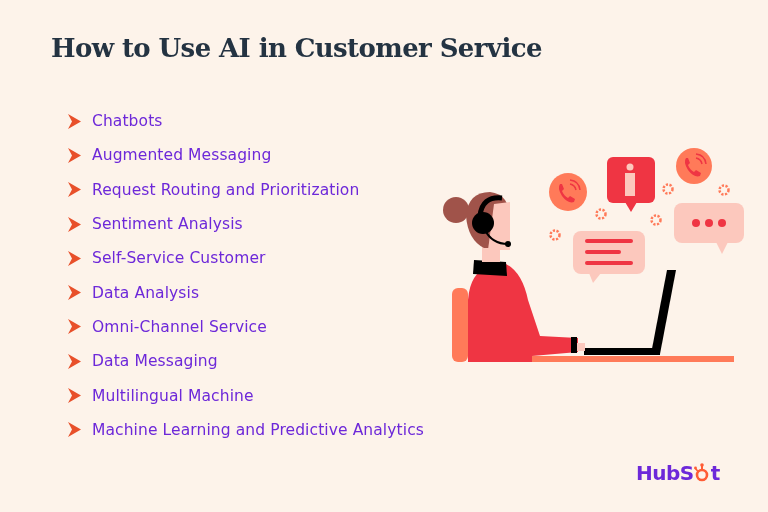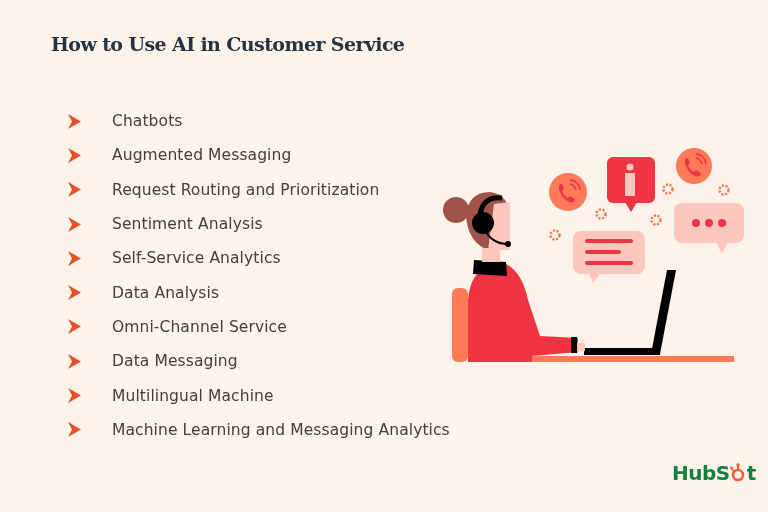--- a/index.html
+++ b/index.html
@@ -7,50 +7,49 @@
     width: 768px; height: 512px; overflow: hidden;
     background: #fdf3ea;
     position: relative;
     font-family: "Liberation Sans", sans-serif;
   }
   .title {
     position: absolute; left: 51px; top: 33px;
     margin: 0;
     font-family: "DejaVu Serif", serif;
     font-weight: bold;
-    font-size: 19px;
+    font-size: 26px;
     letter-spacing: -0.6px;
     color: #243342;
     white-space: nowrap;
   }
   .list {
     position: absolute; left: 68px; top: 104px;
     margin: 0; padding: 0; list-style: none;
   }
   .list li {
     height: 34.3px;
     display: flex; align-items: center;
     position: relative;
   }
   .list .arrow {
     width: 13px; height: 15px; margin-right: 11px; flex: none;
   }
   .list .label {
     font-family: "DejaVu Sans", sans-serif;
     font-size: 15.5px;
-    color: #404040;
+    color: #6d28d9;
     white-space: nowrap;
     letter-spacing: 0.1px;
-    margin-left: 20px;
   }
   .illustration { position: absolute; left: 430px; top: 140px; width: 330px; height: 230px; }
   .logo {
-    position: absolute; left: 672px; top: 461px;
+    position: absolute; left: 636px; top: 461px;
     font-family: "DejaVu Sans", sans-serif; font-weight: bold;
-    font-size: 20px; color: #15803d; letter-spacing: -0.5px;
+    font-size: 20px; color: #6d28d9; letter-spacing: -0.5px;
     display: flex; align-items: center;
   }
 </style>
 </head>
 <body>
 
 <h1 class="title">How to Use AI in Customer Service</h1>
 
 <ul class="list">
   <li>
@@ -74,21 +73,21 @@
   <li>
       <svg class="arrow" viewBox="0 0 13 15">
         <path d="M0 0 L13 7.5 L0 15 L4 7.5 Z" fill="#e8502a"></path>
       </svg>
       <span class="label">Sentiment Analysis</span>
     </li>
   <li>
       <svg class="arrow" viewBox="0 0 13 15">
         <path d="M0 0 L13 7.5 L0 15 L4 7.5 Z" fill="#e8502a"></path>
       </svg>
-      <span class="label">Self-Service Analytics</span>
+      <span class="label">Self-Service Customer</span>
     </li>
   <li>
       <svg class="arrow" viewBox="0 0 13 15">
         <path d="M0 0 L13 7.5 L0 15 L4 7.5 Z" fill="#e8502a"></path>
       </svg>
       <span class="label">Data Analysis</span>
     </li>
   <li>
       <svg class="arrow" viewBox="0 0 13 15">
         <path d="M0 0 L13 7.5 L0 15 L4 7.5 Z" fill="#e8502a"></path>
@@ -104,21 +103,21 @@
   <li>
       <svg class="arrow" viewBox="0 0 13 15">
         <path d="M0 0 L13 7.5 L0 15 L4 7.5 Z" fill="#e8502a"></path>
       </svg>
       <span class="label">Multilingual Machine</span>
     </li>
   <li>
       <svg class="arrow" viewBox="0 0 13 15">
         <path d="M0 0 L13 7.5 L0 15 L4 7.5 Z" fill="#e8502a"></path>
       </svg>
-      <span class="label">Machine Learning and Messaging Analytics</span>
+      <span class="label">Machine Learning and Predictive Analytics</span>
     </li>
 </ul>
 
 <svg class="illustration" viewBox="0 0 330 230">
 
   <rect x="22" y="148" width="16" height="74" rx="6" fill="#ff7a59"></rect>
 
   <rect x="102" y="216" width="202" height="6" fill="#ff7a59"></rect>
 
   <g>

